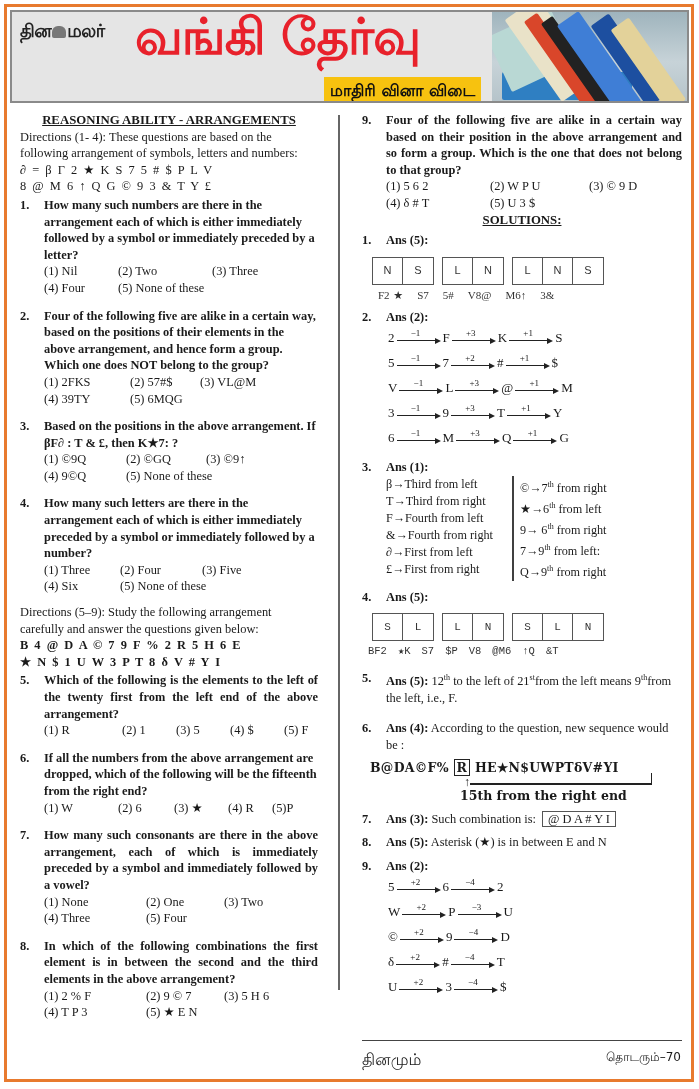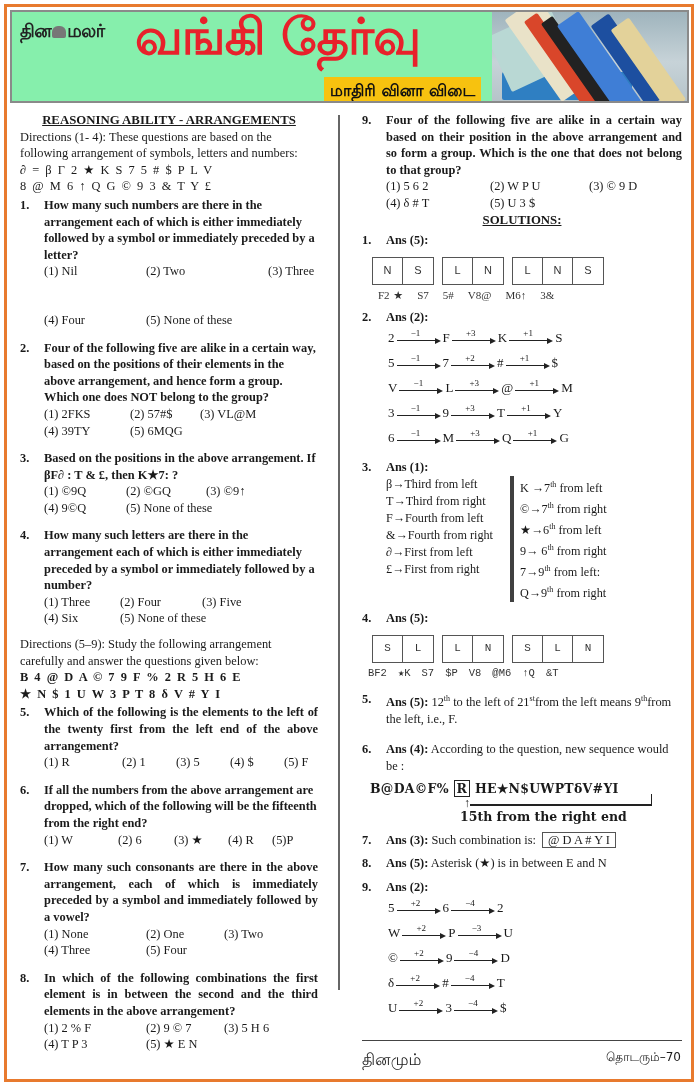--- a/index.html
+++ b/index.html
@@ -2,21 +2,21 @@
 <html><head>
 <meta charset="utf-8">
 <style>
   * { box-sizing: border-box; margin: 0; padding: 0; }
   html, body { width: 699px; height: 1089px; background: #fff; overflow: hidden; }
   body { font-family: "Liberation Serif", "DejaVu Serif", serif; color: #1a1a1a; position: relative; }
 
   .frame { position: absolute; left: 4px; top: 4px; width: 690px; height: 1078px; border: 3px solid #e87a2e; }
 
   
-  .banner { position: absolute; left: 10px; top: 10px; width: 679px; height: 93px; border: 2px solid #8a8a8a; background: #86efac; overflow: hidden; }
+  .banner { position: absolute; left: 10px; top: 10px; width: 679px; height: 93px; border: 2px solid #8a8a8a; background: #e5e5e5; overflow: hidden; }
   .brand { position: absolute; left: 8px; top: 8px; font-family: "DejaVu Sans", sans-serif; font-weight: bold; font-size: 18px; color: #222; letter-spacing: -0.5px; }
   .brand .lamp { display: inline-block; width: 14px; height: 12px; border-radius: 6px 6px 2px 2px; background: #777; margin: 0 1px; vertical-align: -1px; }
   .title { position: absolute; left: 123px; top: -4px; font-family: "DejaVu Sans", sans-serif; font-weight: bold; font-size: 50px; color: #e8212b; letter-spacing: -1px; }
   .subtitle { position: absolute; left: 312px; top: 65px; height: 27px; padding: 0 6px; background: #f7c20f; font-family: "DejaVu Sans", sans-serif; font-weight: bold; font-size: 16px; line-height: 27px; color: #111; }
   .books { position: absolute; left: 480px; top: 0; width: 199px; height: 91px; background: linear-gradient(180deg, #9fb4bd 0%, #c7d3d8 55%, #b5c3c9 100%); overflow: hidden; }
   .bk { position: absolute; transform-origin: left bottom; border-radius: 2px; }
 
   
   .col { position: absolute; top: 112px; font-size: 12.4px; line-height: 16.6px; }
   .col-left { left: 20px; width: 298px; }
@@ -45,21 +45,21 @@
   .labels { display: flex; font-size: 11px; color: #333; margin-left: 16px; gap: 14px; word-spacing: 1px; }
   .labels.mono { font-family: "Liberation Mono", monospace; font-size: 10.5px; gap: 11px; margin-left: 6px; }
 
   .chain { display: flex; align-items: center; height: 25px; font-size: 13px; margin-left: 2px; }
   .arrow { position: relative; width: 44px; height: 16px; margin: 0 2px; }
   .arrow::before { content: ""; position: absolute; left: 0; right: 4px; bottom: 5px; height: 1px; background: #222; }
   .arrow::after { content: ""; position: absolute; right: 0; bottom: 2px; border-left: 6px solid #222; border-top: 3.5px solid transparent; border-bottom: 3.5px solid transparent; }
   .arrow .lab { position: absolute; left: 0; right: 6px; top: -5px; text-align: center; font-size: 9px; }
 
   .pos-table { display: grid; grid-template-columns: 128px 1fr; margin-left: 0; font-size: 12.2px; line-height: 17px; }
-  .pos-table .lcol { border-right: 4px solid #404040; }
+  .pos-table .lcol { border-right: 2px solid #404040; }
   .pos-table .rcol { padding-left: 6px; }
   sup { font-size: 8px; }
 
   .seq6 { font-family: "DejaVu Serif", serif; font-weight: bold; font-size: 12.5px; margin: 6px 0 0 8px; letter-spacing: 0.3px; white-space: nowrap; }
   .seq6 .boxed { border: 1.5px solid #222; padding: 0 2px; }
   .bracket { position: relative; height: 12px; margin-left: 8px; }
   .bracket .up { position: absolute; left: 94px; top: -2px; font-size: 12px; font-weight: bold; }
   .bracket .line { position: absolute; left: 100px; right: 30px; top: 7px; height: 1.5px; background: #222; }
   .bracket .tick { position: absolute; right: 30px; top: -3px; width: 1.5px; height: 11px; background: #222; }
   .note6 { font-family: "DejaVu Serif", serif; font-weight: bold; font-size: 12.5px; margin-left: 98px; white-space: nowrap; }
@@ -97,21 +97,21 @@
 <div class="col col-left">
   <div class="sec-title">REASONING ABILITY - ARRANGEMENTS</div>
   <div class="dir">Directions (1- 4): These questions are based on the following arrangement of symbols, letters and numbers:</div>
   <div class="seq">∂ = β Γ 2 ★ K S 7 5 # $ P L V</div>
   <div class="seq">8 @ M 6 ↑ Q G © 9 3 &amp; T Y £</div>
 
   <div class="q">
     <div class="qn">1.</div>
     <div class="qb">
       <div class="qt">How many such numbers are there in the arrangement each of which is either immediately followed by a symbol or immediately preceded by a letter?</div>
-      <div class="opts" style="grid-template-columns:70px 90px 1fr;gap:32px;">
+      <div class="opts" style="grid-template-columns:70px 90px 1fr;">
         <span>(1) Nil</span>
         <span>(2) Two</span>
         <span>(3) Three</span>
         <span>(4) Four</span>
         <span style="grid-column:span 2;">(5) None of these</span>
       </div>
     </div>
   </div>
   <div class="gap"></div>
 
@@ -362,21 +362,20 @@
       <div class="pos-table">
         <div class="lcol">
           <div>β→Third from left</div>
             <div>T→Third from right</div>
             <div>F→Fourth from left</div>
           <div>&amp;→Fourth from right</div>
             <div>∂→First from left</div>
             <div>£→First from right</div>
         </div>
         <div class="rcol" id="s3right">
-            <div>K →7<sup>th</sup> from left</div>
             <div>©→7<sup>th</sup> from right</div>
             <div>★→6<sup>th</sup> from left</div>
             <div>9→ 6<sup>th</sup> from right</div>
             <div>7→9<sup>th</sup> from left:</div>
             <div>Q→9<sup>th</sup> from right</div>
           </div>
       </div>
     </div>
   </div>
 

